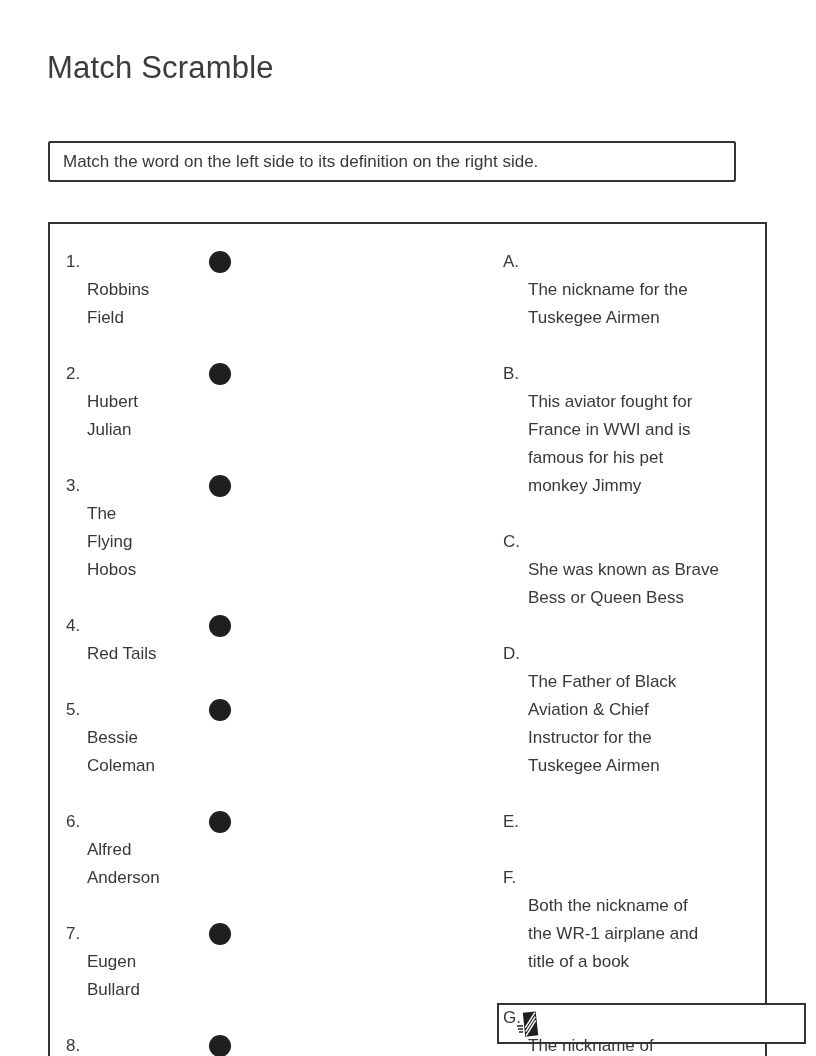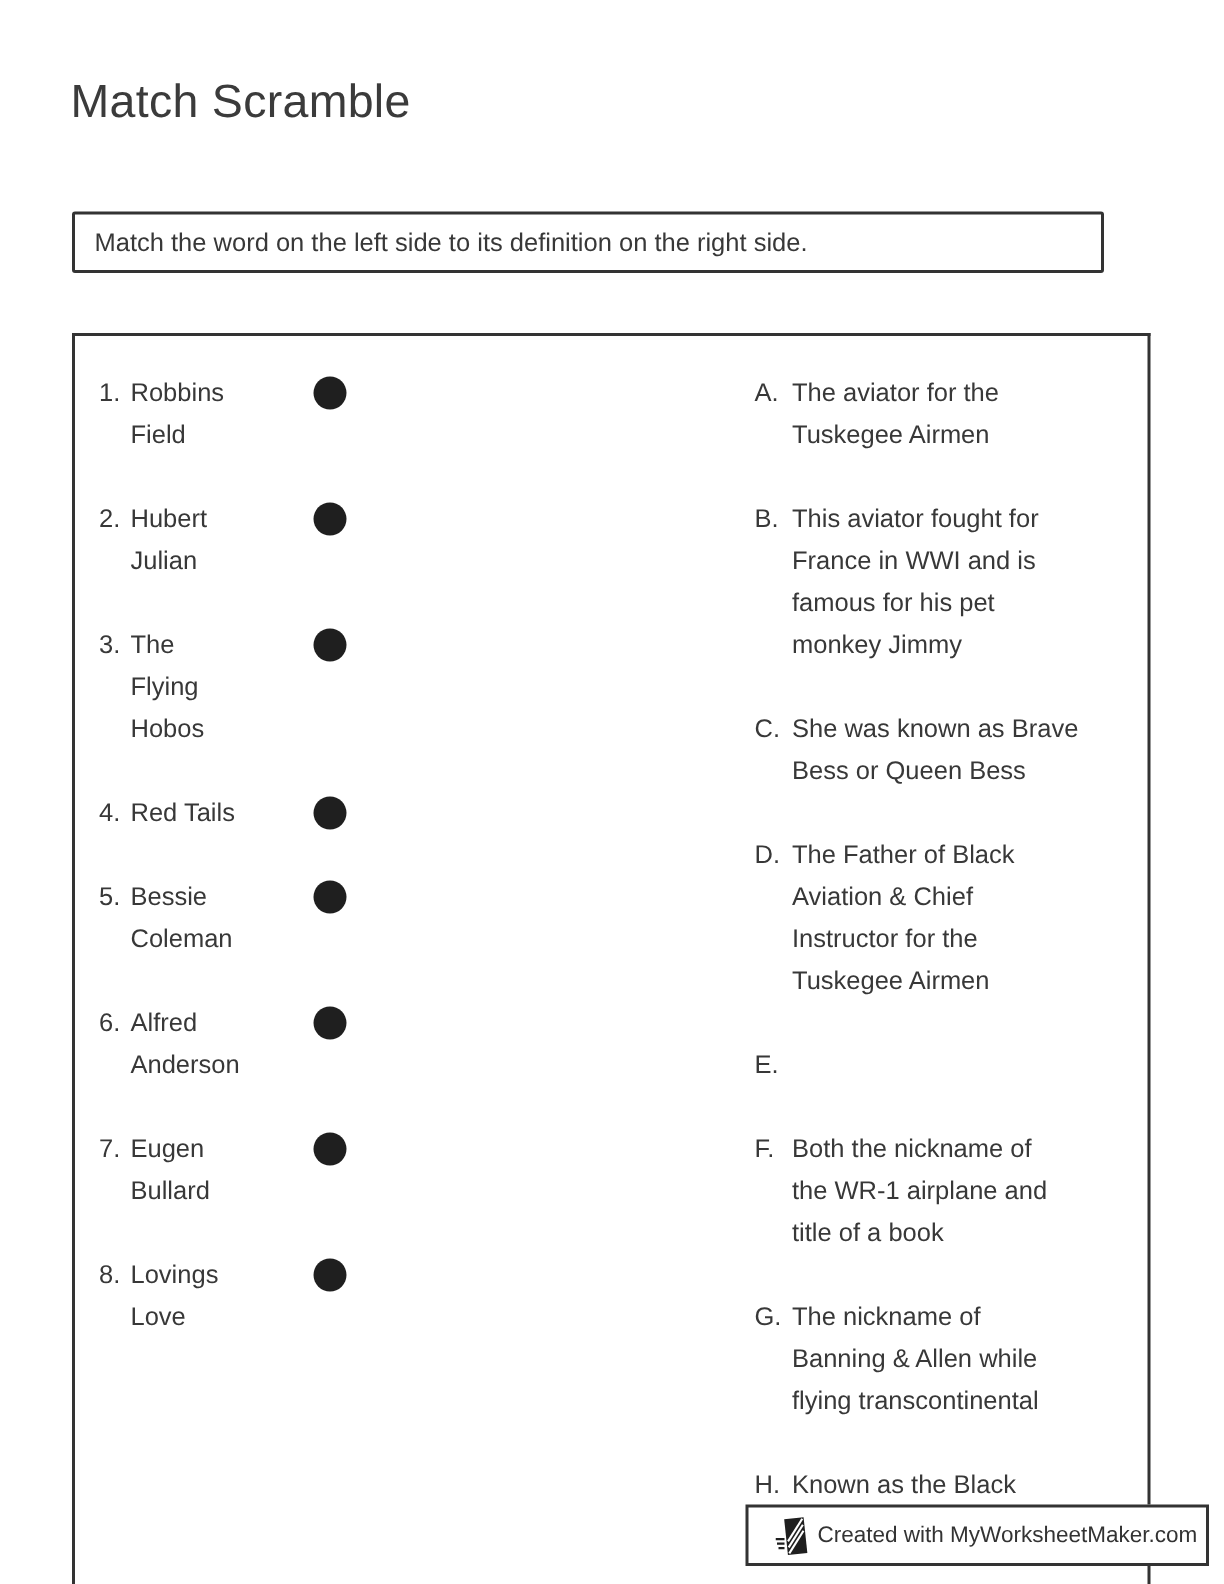--- a/index.html
+++ b/index.html
@@ -62,20 +62,21 @@
     font-size: 17px;
     line-height: 28px;
   }
   .match-item .label {
     flex: none;
   }
   .col-left .match-item .label { width: 21px; }
   .col-right .match-item .label { width: 25px; }
   .match-item .text {
     white-space: pre-line;
+    margin-top: 28px;
   }
   .dot {
     width: 22px;
     height: 22px;
     border-radius: 50%;
     background: #1f1f1f;
     flex: none;
   }
   .col-left .dot {
     position: absolute;
@@ -182,21 +183,21 @@
 Love</span>
           <span class="dot"></span>
         </div>
       </div>
 
     <div class="col col-right">
 
         <div class="match-item">
           <span class="dot-cell"><span class="dot"></span></span>
           <span class="label">A.</span>
-          <span class="text">The aviator for the
+          <span class="text">The nickname for the
 Tuskegee Airmen</span>
         </div>
 
         <div class="match-item">
           <span class="dot-cell"><span class="dot"></span></span>
           <span class="label">B.</span>
           <span class="text">This aviator fought for
 France in WWI and is
 famous for his pet
 monkey Jimmy</span>
@@ -253,16 +254,15 @@
       <g transform="rotate(-6 14 15)">
         <rect x="7" y="3" width="13" height="24" fill="#1f1f1f"></rect>
         <line x1="8" y1="22" x2="19" y2="8" stroke="#ffffff" stroke-width="1.4"></line>
         <line x1="8" y1="26" x2="19" y2="12" stroke="#ffffff" stroke-width="1.4"></line>
         <line x1="8" y1="18" x2="19" y2="4" stroke="#ffffff" stroke-width="1.4"></line>
       </g>
       <line x1="0" y1="17" x2="6" y2="17" stroke="#1f1f1f" stroke-width="1.5"></line>
       <line x1="1" y1="20" x2="6" y2="20" stroke="#1f1f1f" stroke-width="1.5"></line>
       <line x1="2" y1="23" x2="6" y2="23" stroke="#1f1f1f" stroke-width="1.5"></line>
     </svg>
-    <span class="wm-text">Created with MyWorksheetMaker.com</span>
   </div>
 
 </div>
 
 </body></html>

